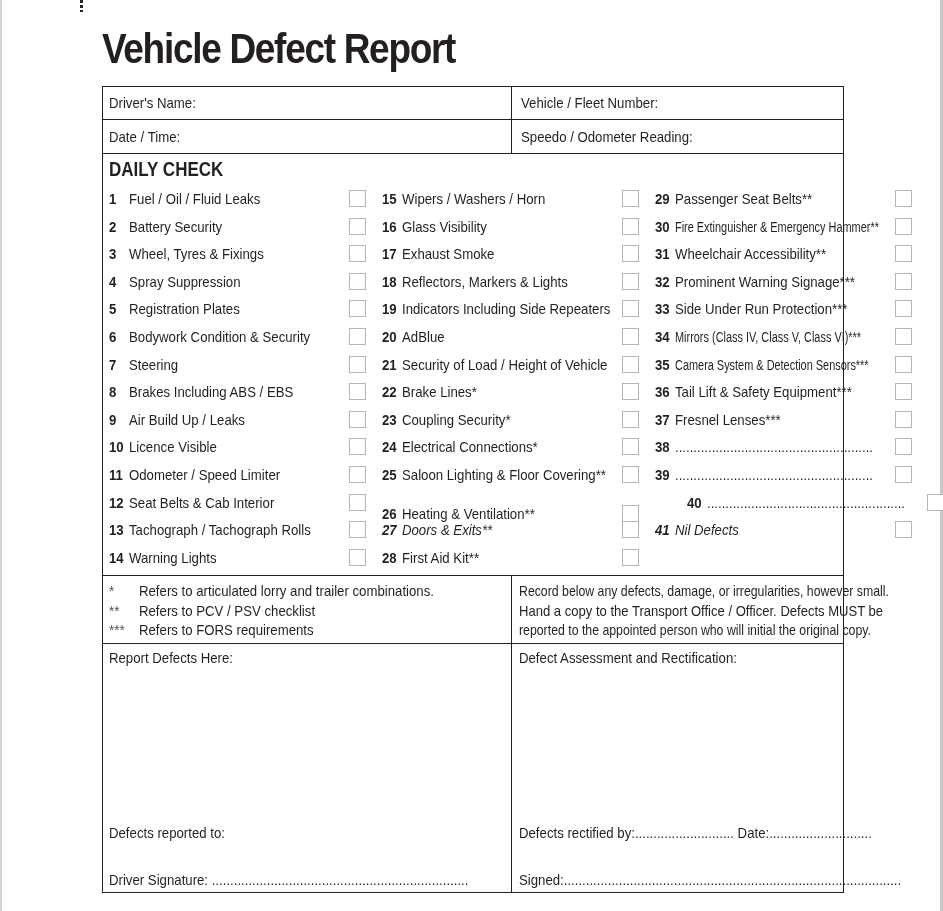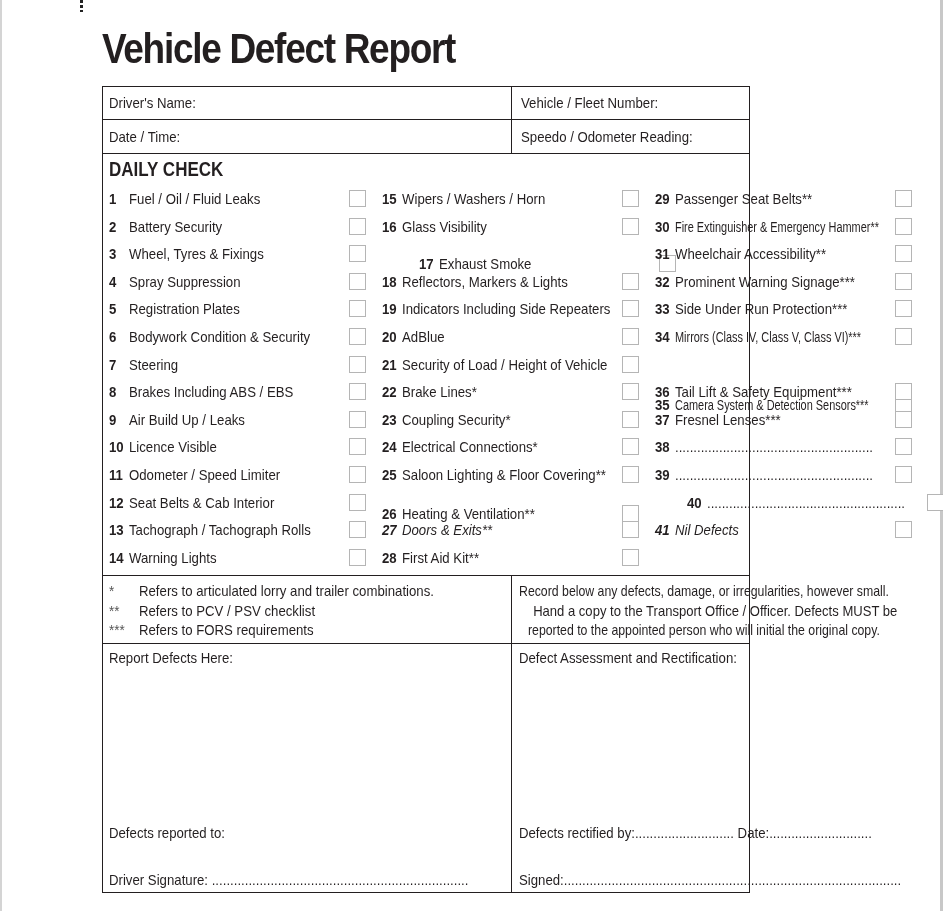--- a/index.html
+++ b/index.html
@@ -5,22 +5,22 @@
   * { box-sizing: border-box; margin: 0; padding: 0; }
   html, body { width: 943px; height: 911px; background: #ffffff; overflow: hidden; }
   body { position: relative; font-family: "Liberation Sans", "DejaVu Sans", sans-serif; color: #231f20; }
   .edge-left { position: absolute; left: 0; top: 0; width: 2px; height: 911px; background: #d4d4d4; }
   .edge-right { position: absolute; left: 940px; top: 0; width: 3px; height: 911px; background: #c8c8c8; }
   .cursor-mark { position: absolute; left: 80px; top: 0; width: 3px; height: 12px;
     background: repeating-linear-gradient(to bottom, #222 0 3px, transparent 3px 5px); }
   .title { position: absolute; left: 102px; top: 24px; font-size: 43px; font-weight: bold;
     letter-spacing: -1.5px; transform: scaleX(0.86); transform-origin: left top; color: #231f20; }
 
-  .form { position: absolute; left: 102px; top: 86px; width: 648px; height: 807px;
-    border: 1.5px solid #231f20; text-align: center; }
+  .form { position: absolute; left: 102px; top: 86px; width: 742px; height: 807px;
+    border: 1.5px solid #231f20; }
   .hline { position: absolute; left: 0; right: 0; height: 0; border-top: 1.5px solid #231f20; }
   .vline { position: absolute; width: 0; border-left: 1.5px solid #231f20; }
 
   .label { position: absolute; font-size: 15px; white-space: nowrap;
     transform: scaleX(0.88); transform-origin: left top; color: #231f20; }
   .daily-title { position: absolute; left: 6px; top: 71px; font-size: 20px; font-weight: bold;
     transform: scaleX(0.85); transform-origin: left top; }
 
   .item { position: absolute; height: 22px; }
   .item .num { position: absolute; left: 0; top: 2px; font-size: 15px; font-weight: bold;
@@ -133,21 +133,21 @@
       <div class="item" style="left: 279px; top: 101px; width: 260px;">
         <span class="num">15</span>
         <span class="txt" style="left: 20px;">Wipers / Washers / Horn</span>
         <span class="box" style="left: 240px;"></span>
       </div>
       <div class="item" style="left: 279px; top: 128.6px; width: 260px;">
         <span class="num">16</span>
         <span class="txt" style="left: 20px;">Glass Visibility</span>
         <span class="box" style="left: 240px;"></span>
       </div>
-      <div class="item" style="left: 279px; top: 166px; width: 260px; margin-left: 37px;">
+      <div class="item" style="left: 279px; top: 156px; width: 260px;">
         <span class="num">17</span>
         <span class="txt" style="left: 20px;">Exhaust Smoke</span>
         <span class="box" style="left: 240px;"></span>
       </div>
       <div class="item" style="left: 279px; top: 183.8px; width: 260px;">
         <span class="num">18</span>
         <span class="txt" style="left: 20px;">Reflectors, Markers &amp; Lights</span>
         <span class="box" style="left: 240px;"></span>
       </div>
       <div class="item" style="left: 279px; top: 211.4px; width: 260px;">
@@ -223,21 +223,21 @@
       <div class="item" style="left: 552px; top: 211.4px; width: 260px;">
         <span class="num">33</span>
         <span class="txt" style="left: 20px;">Side Under Run Protection***</span>
         <span class="box" style="left: 240px;"></span>
       </div>
       <div class="item" style="left: 552px; top: 239px; width: 260px;">
         <span class="num">34</span>
         <span class="txt small" style="left: 20px;">Mirrors (Class IV, Class V, Class VI)***</span>
         <span class="box" style="left: 240px;"></span>
       </div>
-      <div class="item" style="left: 552px; top: 266.6px; width: 260px; margin-top: 40px;">
+      <div class="item" style="left: 552px; top: 266.6px; width: 260px;">
         <span class="num">35</span>
         <span class="txt small" style="left: 20px;">Camera System &amp; Detection Sensors***</span>
         <span class="box" style="left: 240px;"></span>
       </div>
       <div class="item" style="left: 552px; top: 294.2px; width: 260px;">
         <span class="num">36</span>
         <span class="txt" style="left: 20px;">Tail Lift &amp; Safety Equipment***</span>
         <span class="box" style="left: 240px;"></span>
       </div>
       <div class="item" style="left: 552px; top: 321.8px; width: 260px;">

